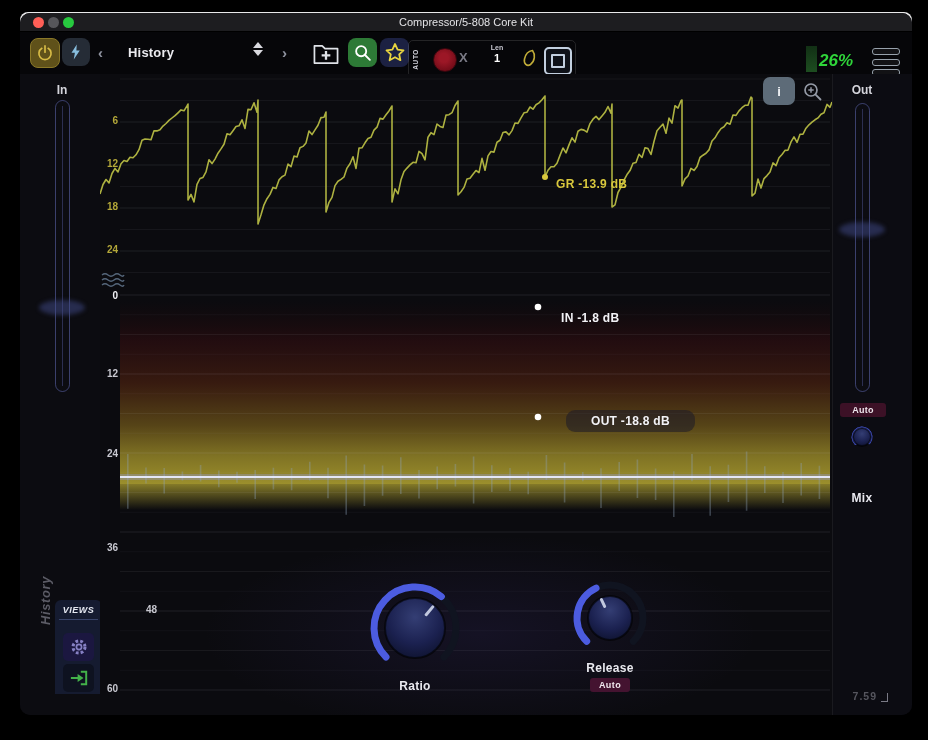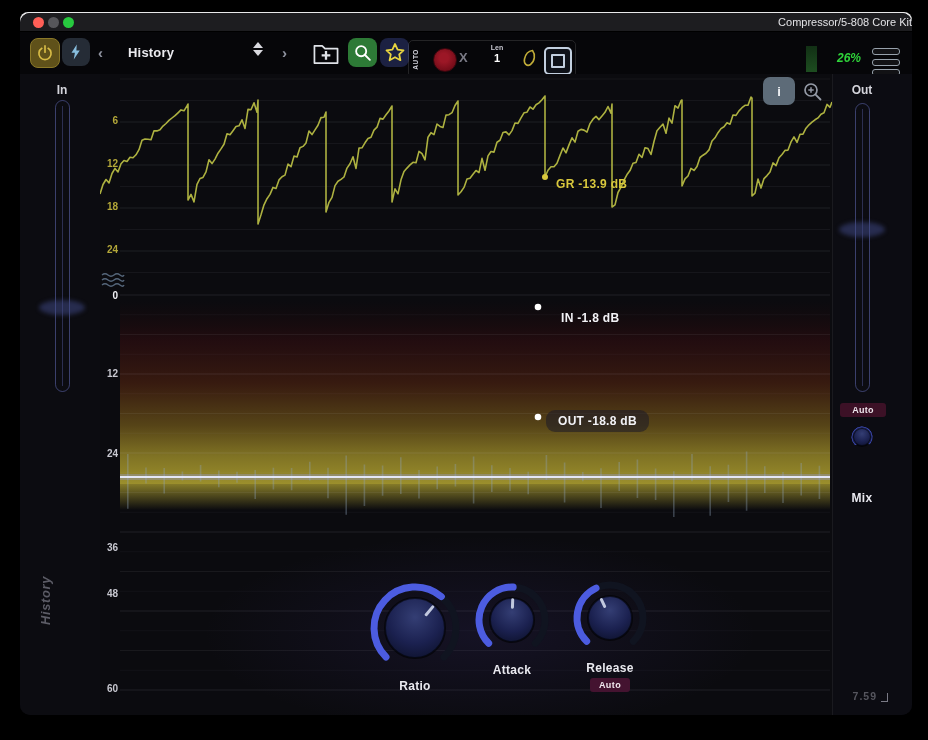--- a/index.html
+++ b/index.html
@@ -5,59 +5,59 @@
   html,body{margin:0;padding:0;background:#000;width:928px;height:740px;overflow:hidden;
     font-family:"Liberation Sans","DejaVu Sans",sans-serif;-webkit-font-smoothing:antialiased;}
   .abs{position:absolute;}
   
   .desktop-strip{position:absolute;left:20px;top:12px;width:892px;height:34px;background:#e9e9ea;border-radius:8px;}
   .window{position:absolute;left:20px;top:13px;width:892px;height:702px;background:#0a0a0e;
     border-radius:10px;overflow:hidden;}
   
   .titlebar{position:absolute;left:0;top:0;right:0;height:18px;background:#1d1d20;border-bottom:1px solid #000;}
   .tl{position:absolute;top:3.5px;width:11px;height:11px;border-radius:50%;}
-  .title{position:absolute;left:0;right:0;top:0;height:18px;line-height:19px;text-align:right;
+  .title{position:absolute;left:0;right:0;top:0;height:18px;line-height:19px;text-align:center;
     color:#e3e3e6;font-size:11px;font-weight:500;}
   
   .toolbar{position:absolute;left:0;top:19px;right:0;height:42px;background:#060609;border-bottom:1px solid #16161c;}
   .tbtn{position:absolute;border-radius:8px;display:flex;align-items:center;justify-content:center;}
   .chev{position:absolute;color:#8f93a0;font-size:15px;font-weight:700;line-height:1;}
   .preset{position:absolute;left:108px;top:13px;color:#ebebf0;font-size:13px;font-weight:600;letter-spacing:.2px;}
   .tri-up{width:0;height:0;border-left:5px solid transparent;border-right:5px solid transparent;border-bottom:6px solid #d9d9df;}
   .tri-dn{width:0;height:0;border-left:5px solid transparent;border-right:5px solid transparent;border-top:6px solid #d9d9df;margin-top:2px;}
   .tgroup{position:absolute;left:388px;top:8px;width:166px;height:36px;border:1px solid rgba(255,255,255,0.12);border-radius:5px;}
   .vtext{writing-mode:vertical-rl;transform:rotate(180deg);font-size:6.5px;font-weight:800;color:#cfcfd8;letter-spacing:.6px;}
   .recbtn{position:absolute;left:24px;top:7px;width:22px;height:22px;border-radius:50%;
     background:radial-gradient(circle at 45% 40%, #9c1726 25%, #6d0a16 80%);border:1px solid #39070e;}
   .xlabel{position:absolute;left:50px;top:9px;color:#7a7a86;font-size:13px;font-weight:700;}
   .lenstack{position:absolute;left:78px;top:3px;width:20px;text-align:center;}
   .lenlab{font-size:7px;color:#c9c9d2;font-weight:600;}
   .lenval{font-size:11px;color:#fff;font-weight:700;margin-top:1px;}
   .cpu-bar{position:absolute;left:786px;top:14px;width:11px;height:26px;background:linear-gradient(#123015,#1d4d20);}
-  .cpu-text{position:absolute;left:817px;top:19px;font-size:12px;font-weight:800;font-style:italic;}
+  .cpu-text{position:absolute;left:799px;top:19px;font-size:17px;font-weight:800;font-style:italic;}
   .hamb{position:absolute;left:852px;top:16px;width:28px;}
   .hamb div{height:5px;border:1.5px solid #97a1ab;border-radius:3px;background:rgba(255,255,255,0.05);margin-bottom:3.5px;}
   
   .left-panel{position:absolute;left:0;top:61px;width:80px;height:641px;background:#0c0c11;border-right:1px solid rgba(255,255,255,0.04);}
   .right-panel{position:absolute;left:812px;top:61px;width:80px;height:641px;background:#0c0c12;border-left:1px solid rgba(255,255,255,0.06);}
   .graph{position:absolute;left:80px;top:61px;width:732px;height:641px;background:#0b0b0f;}
   .meter-label{position:absolute;font-size:12px;font-weight:600;color:#d5d5dc;text-align:center;width:40px;}
   .vslider{position:absolute;width:13px;border:1.5px solid rgba(105,115,200,0.5);border-radius:8px;}
   .vslider::before{content:'';position:absolute;left:50%;top:5px;bottom:5px;width:1.5px;margin-left:-0.75px;background:rgba(105,115,200,0.35);}
   .shandle{position:absolute;width:46px;height:15px;border-radius:50%;background:rgba(66,76,140,0.5);filter:blur(2px);}
   .rbadge{position:absolute;left:820px;top:390px;width:46px;height:14px;line-height:14px;text-align:center;
     background:#3c1126;border-radius:3px;color:#eee6ec;font-size:9px;font-weight:700;letter-spacing:.3px;}
   
   .tick{position:absolute;left:2px;width:16px;text-align:right;font-size:10px;font-weight:700;}
   .tickT{color:#b3a739;}
   .tickB{color:#c7c7cf;}
   .readout{position:absolute;font-size:12px;font-weight:700;letter-spacing:.3px;white-space:nowrap;text-align:center;}
   .gr-read{color:#d9c83d;}
   .inout-read{color:#f2f2f6;}
-  .out-pill{background:rgba(28,26,40,0.55);border-radius:9px;padding:4px 12px;}
+  .out-pill{background:rgba(28,26,40,0.55);border-radius:9px;padding:4px 25px;margin-left:20px;}
   .info-btn{position:absolute;left:663px;top:3px;width:32px;height:28px;border-radius:7px;background:#5d6b78;
     color:#f2f4f7;font-size:13px;font-weight:800;display:flex;align-items:center;justify-content:center;}
   .knob-glow{position:absolute;left:100px;top:460px;width:560px;height:200px;
     background:radial-gradient(ellipse at center, rgba(88,66,180,0.13), rgba(0,0,0,0) 70%);}
   .knob{position:absolute;display:flex;flex-direction:column;align-items:center;}
   .klabel{margin-top:4px;font-size:12px;font-weight:700;color:#e9e9ef;letter-spacing:.3px;white-space:nowrap;}
   .kbadge{margin-top:3px;background:#441330;color:#f0e8ee;font-size:9px;font-weight:700;padding:2px 9px;border-radius:3px;letter-spacing:.4px;}
   
   .history{position:absolute;left:18px;top:612px;transform:rotate(-90deg);transform-origin:0 0;
     font-size:13px;font-style:italic;font-weight:600;color:#5c5c66;letter-spacing:.6px;white-space:nowrap;}
@@ -148,20 +148,37 @@
         <div></div>
         <div></div>
     </div>
   </div>
 
   <div class="left-panel"></div>
   <div class="meter-label" style="left:22px;top:70px;">In</div>
   <div class="vslider" style="left:35px;top:87px;height:290px;"></div>
   <div class="shandle" style="left:19px;top:287px;"></div>
   <div class="history">History</div>
+  <div class="views">
+    <div class="views-title">VIEWS</div>
+    <div class="views-div"></div>
+    <div class="vbtn" style="top:33px;background:#1b1740;">
+      <svg width="20" height="20" viewBox="0 0 20 20">
+        <circle cx="10" cy="10" r="6" stroke="#8680c4" stroke-width="3" fill="none" stroke-dasharray="2.7 2.1"></circle>
+        <circle cx="10" cy="10" r="2.6" stroke="#8680c4" stroke-width="1.7" fill="none"></circle>
+      </svg>
+    </div>
+    <div class="vbtn" style="top:64px;background:#0e1220;">
+      <svg width="20" height="18" viewBox="0 0 22 20">
+        <path d="M13 3 h6 v14 h-6" stroke="#43b24a" stroke-width="2.2" fill="none"></path>
+        <line x1="2" y1="10" x2="10" y2="10" stroke="#43b24a" stroke-width="2.4"></line>
+        <polygon points="9.5,5.5 16,10 9.5,14.5" fill="#43b24a"></polygon>
+      </svg>
+    </div>
+  </div>
 
   <div class="right-panel"></div>
   <div class="meter-label" style="left:822px;top:70px;">Out</div>
   <div class="vslider" style="left:835px;top:90px;height:287px;"></div>
   <div class="shandle" style="left:819px;top:209px;"></div>
   <div class="rbadge">Auto</div>
   <div class="knob" style="left:827px;top:409px;width:30px;gap:35px;">
       <svg width="30" height="30" viewBox="0 0 30 30">
         <defs>
           <radialGradient id="kg0" cx="50%" cy="32%" r="80%">
@@ -242,21 +259,21 @@
       </svg>
 
     <div class="tick tickT" style="top:41px;">6</div>
     <div class="tick tickT" style="top:84px;">12</div>
     <div class="tick tickT" style="top:127px;">18</div>
     <div class="tick tickT" style="top:170px;">24</div>
     <div class="tick tickB" style="top:216px;color:#f0f0f4;">0</div>
     <div class="tick tickB" style="top:294px;">12</div>
     <div class="tick tickB" style="top:374px;">24</div>
     <div class="tick tickB" style="top:452px;margin-top:16px;">36</div>
-    <div class="tick tickB" style="top:514px;">48</div>
+    <div class="tick tickB" style="top:530px;margin-left:39px;">48</div>
     <div class="tick tickB" style="top:609px;">60</div>
 
     <div class="abs" style="left:0px;top:198px;">
       <svg width="26" height="16" viewBox="0 0 26 16">
         <path d="M2 3 q3 -2.5 6 0 t6 0 t6 0 t4 0" stroke="#55667a" stroke-width="1.4" fill="none"></path>
         <path d="M2 8 q3 -2.5 6 0 t6 0 t6 0 t4 0" stroke="#55667a" stroke-width="1.4" fill="none"></path>
         <path d="M2 13 q3 -2.5 6 0 t6 0 t6 0 t4 0" stroke="#55667a" stroke-width="1.4" fill="none"></path>
       </svg>
     </div>
 
@@ -284,36 +301,20 @@
               <stop offset="100%" stop-color="#0b0f26"></stop>
             </radialGradient>
           </defs>
           <path d="M18.01 75.99 A41 41 0 1 1 75.99 75.99" stroke="#101420" stroke-width="7" fill="none" stroke-linecap="round"></path>
           <path d="M18.01 75.99 A41 41 0 0 1 73.35 15.59" stroke="#4c5ce0" stroke-width="7" fill="none" stroke-linecap="round"></path>
           <circle cx="47" cy="47" r="30" fill="url(#kg2)" stroke="rgba(0,0,0,0.6)" stroke-width="2"></circle>
           <line x1="64.74" y1="25.86" x2="58.18" y2="33.67" stroke="#d2d9ec" stroke-width="3" stroke-linecap="round" opacity="0.9"></line>
         </svg>
       <div class="klabel">Ratio</div>
     </div>
-    <div class="knob" style="left:373px;top:507px;width:78px;">
-        <svg width="78" height="78" viewBox="0 0 78 78">
-          <defs>
-            <radialGradient id="kg3" cx="50%" cy="32%" r="80%">
-              <stop offset="0%" stop-color="#343e74"></stop>
-              <stop offset="55%" stop-color="#1b2150"></stop>
-              <stop offset="100%" stop-color="#0b0f26"></stop>
-            </radialGradient>
-          </defs>
-          <path d="M15.67 62.33 A33 33 0 1 1 62.33 62.33" stroke="#101420" stroke-width="7" fill="none" stroke-linecap="round"></path>
-          <path d="M15.67 62.33 A33 33 0 0 1 40.15 6.02" stroke="#4c5ce0" stroke-width="7" fill="none" stroke-linecap="round"></path>
-          <circle cx="39" cy="39" r="22" fill="url(#kg3)" stroke="rgba(0,0,0,0.6)" stroke-width="2"></circle>
-          <line x1="39.71" y1="18.77" x2="39.45" y2="26.25" stroke="#d2d9ec" stroke-width="3" stroke-linecap="round" opacity="0.9"></line>
-        </svg>
-      <div class="klabel">Attack</div>
-    </div>
     <div class="knob" style="left:471px;top:505px;width:78px;">
         <svg width="78" height="78" viewBox="0 0 78 78">
           <defs>
             <radialGradient id="kg4" cx="50%" cy="32%" r="80%">
               <stop offset="0%" stop-color="#343e74"></stop>
               <stop offset="55%" stop-color="#1b2150"></stop>
               <stop offset="100%" stop-color="#0b0f26"></stop>
             </radialGradient>
           </defs>
           <path d="M15.67 62.33 A33 33 0 1 1 62.33 62.33" stroke="#101420" stroke-width="7" fill="none" stroke-linecap="round"></path>

